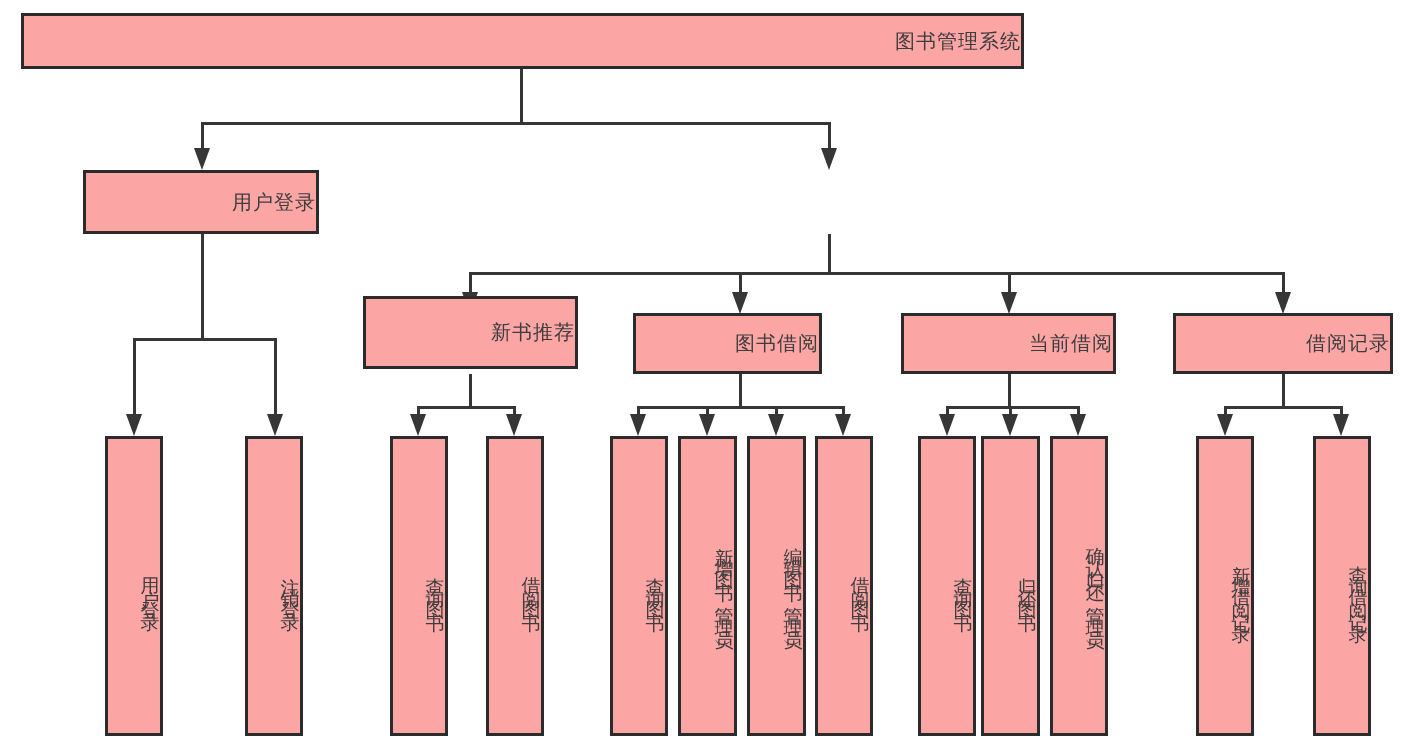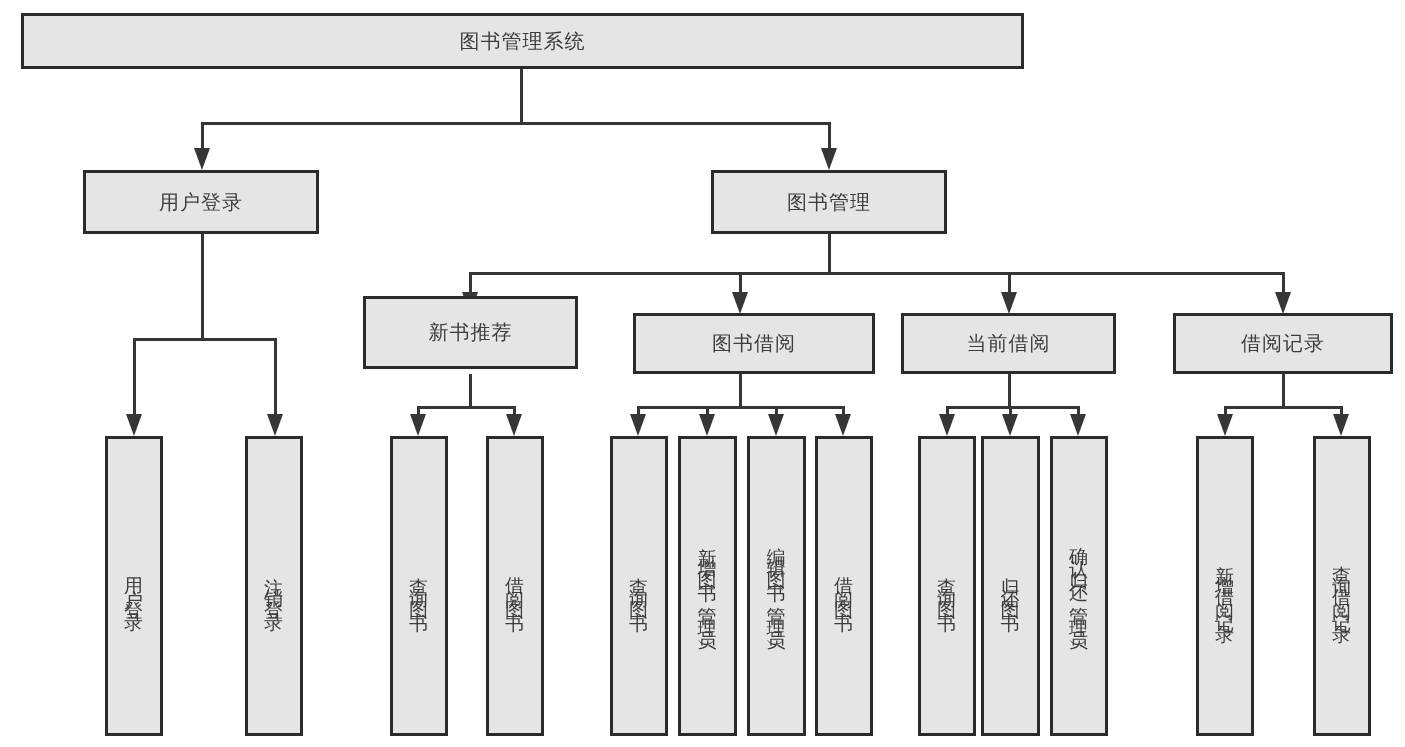--- a/index.html
+++ b/index.html
@@ -10,21 +10,21 @@
     --wm:#ee8093;
   }
   html,body{margin:0;padding:0;background:#fff;}
   .canvas{
     position:relative;width:1405px;height:747px;background:var(--bg);
     font-family:"Liberation Sans","DejaVu Sans",sans-serif;
     overflow:hidden;
   }
   .box{
     position:absolute;box-sizing:border-box;border:3px solid var(--border);
-    background:#e5e5e5;display:flex;align-items:center;justify-content:center;
+    background:#fca5a5;display:flex;align-items:center;justify-content:flex-end;
     color:var(--text);
   }
   .hbox{font-size:20px;letter-spacing:1px;}
   .vbox span{
     writing-mode:vertical-rl;text-orientation:mixed;
     font-size:19px;letter-spacing:12px;line-height:1;
     color:var(--text);
   }
   .line{position:absolute;background:var(--line);}
   .hl{height:3px;}
@@ -51,23 +51,20 @@
   <div class="line vl" style="left:520px;top:69px;height:53px;"></div>
   <div class="line hl" style="left:201px;top:122px;width:630px;"></div>
   <div class="line vl" style="left:201px;top:122px;height:26px;"></div>
   <div class="head" style="left:194px;top:148px;"></div>
   <div class="line vl" style="left:828px;top:122px;height:26px;"></div>
   <div class="head" style="left:821px;top:148px;"></div>
 
   <div class="box hbox" style="left:83px;top:170px;width:236px;height:64px;">
     <span>用户登录</span>
   </div>
-  <div class="box hbox" style="left:711px;top:170px;width:236px;height:64px;">
-    <span>图书管理</span>
-  </div>
 
   <div class="line vl" style="left:201px;top:234px;height:104px;"></div>
   <div class="line hl" style="left:133px;top:338px;width:144px;"></div>
   <div class="line vl" style="left:133px;top:338px;height:76px;"></div>
   <div class="head" style="left:126px;top:414px;"></div>
   <div class="line vl" style="left:274px;top:338px;height:76px;"></div>
   <div class="head" style="left:267px;top:414px;"></div>
 
   <div class="line vl" style="left:828px;top:234px;height:39px;"></div>
   <div class="line hl" style="left:469px;top:272px;width:816px;"></div>
@@ -76,21 +73,21 @@
   <div class="line vl" style="left:739px;top:272px;height:20px;"></div>
   <div class="head" style="left:732px;top:292px;"></div>
   <div class="line vl" style="left:1008px;top:272px;height:20px;"></div>
   <div class="head" style="left:1001px;top:292px;"></div>
   <div class="line vl" style="left:1282px;top:272px;height:20px;"></div>
   <div class="head" style="left:1275px;top:292px;"></div>
 
   <div class="box hbox" style="left:363px;top:296px;width:215px;height:73px;">
     <span>新书推荐</span>
   </div>
-  <div class="box hbox" style="left:633px;top:313px;width:242px;height:61px;">
+  <div class="box hbox" style="left:633px;top:313px;width:189px;height:61px;">
     <span>图书借阅</span>
   </div>
   <div class="box hbox" style="left:1173px;top:313px;width:220px;height:61px;">
     <span>借阅记录</span>
   </div>
   <div class="box hbox" style="left:901px;top:313px;width:215px;height:61px;">
     <span>当前借阅</span>
   </div>
 
   <div class="line vl" style="left:469px;top:374px;height:33px;"></div>

